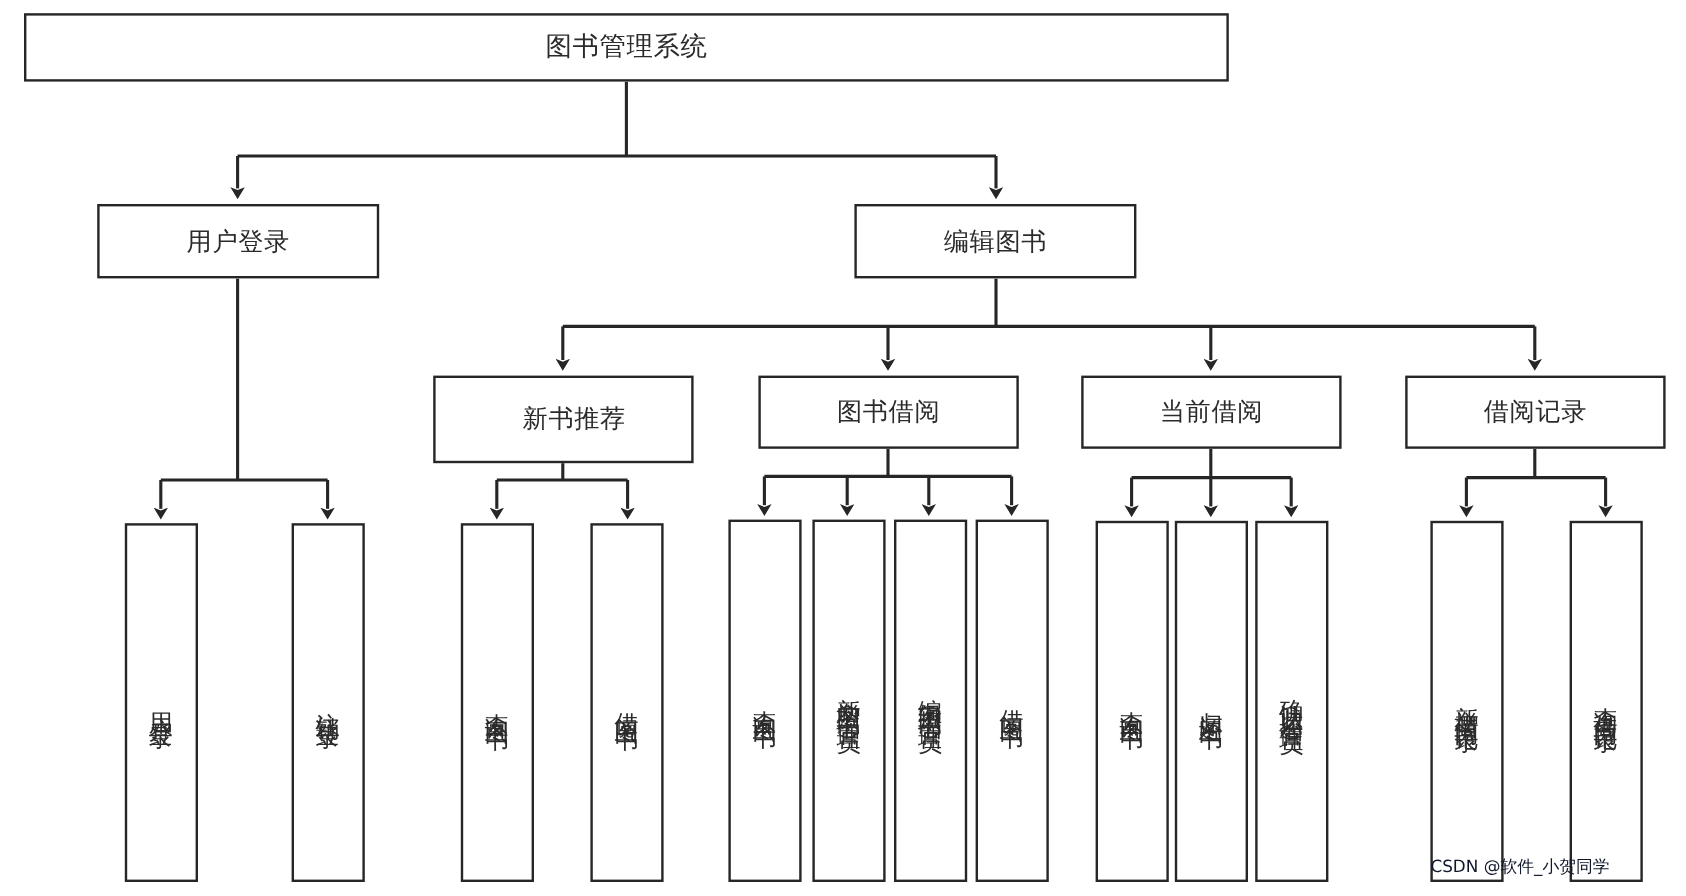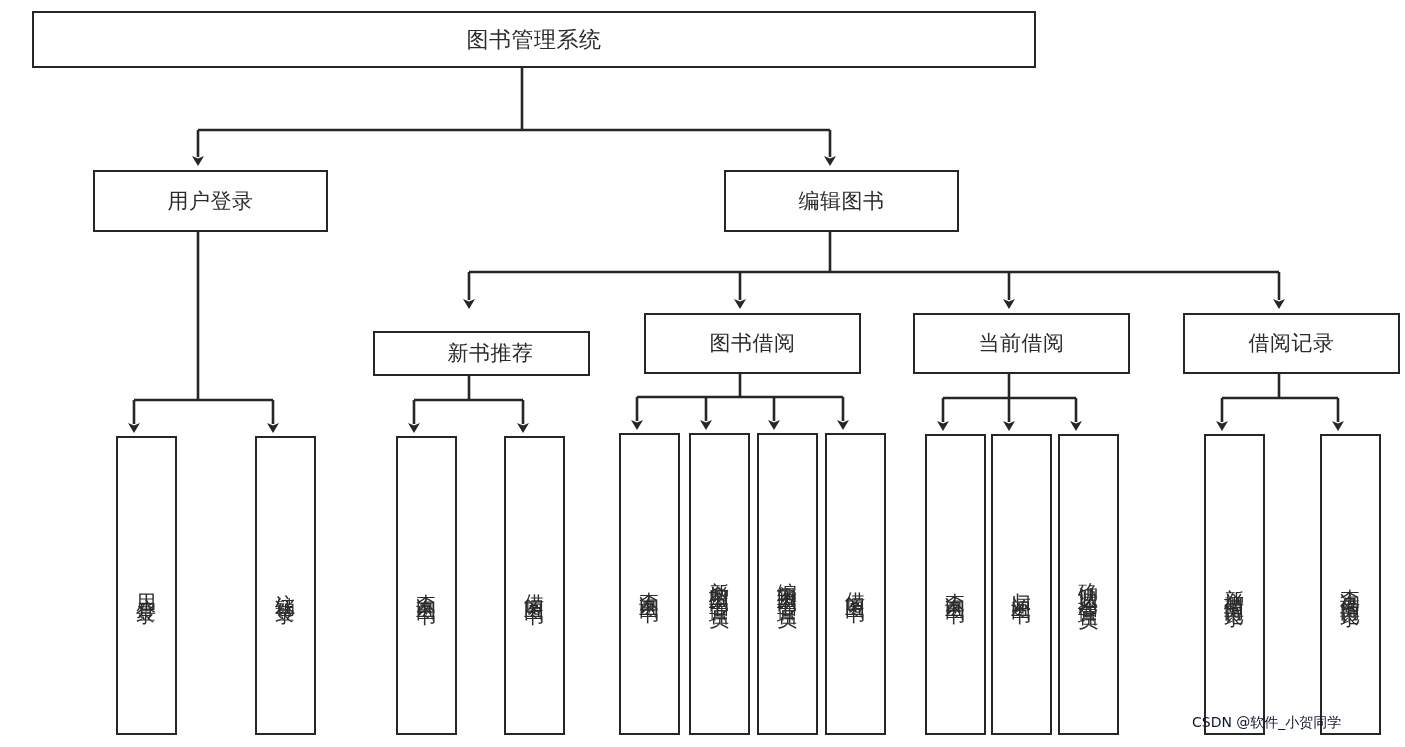--- a/index.html
+++ b/index.html
@@ -26,21 +26,20 @@
   }
   .node {
     position: absolute;
     box-sizing: border-box;
     border: 2px solid #262626;
     background: #ffffff;
     display: flex;
     align-items: center;
     justify-content: center;
     z-index: 3;
-    margin-left: 12px;
   }
   .node .label {
     color: #2b2b2b;
     line-height: 1.18;
     letter-spacing: 0.5px;
     white-space: nowrap;
   }
   .node.horiz .label {
     font-size: 21px;
   }
@@ -130,21 +129,21 @@
   </div>
 
   <div class="node horiz" style="left:81px; top:170px; width:235px; height:62px;">
     <span class="label">用户登录</span>
   </div>
 
   <div class="node horiz" style="left:712px; top:170px; width:235px; height:62px;">
     <span class="label">编辑图书</span>
   </div>
 
-  <div class="node horiz" style="left:361px; top:331px; width:217px; height:45px;padding-left:18px;">
+  <div class="node horiz" style="left:361px; top:313px; width:217px; height:73px;padding-left:18px;">
     <span class="label">新书推荐</span>
   </div>
 
   <div class="node horiz" style="left:901px; top:313px; width:217px; height:61px;">
     <span class="label">当前借阅</span>
   </div>
 
   <div class="node horiz" style="left:632px; top:313px; width:217px; height:61px;">
     <span class="label">图书借阅</span>
   </div>

